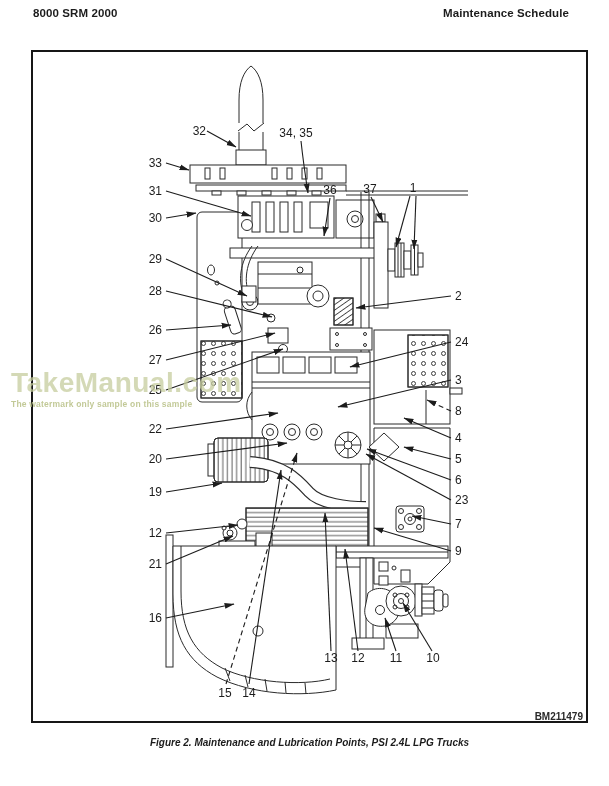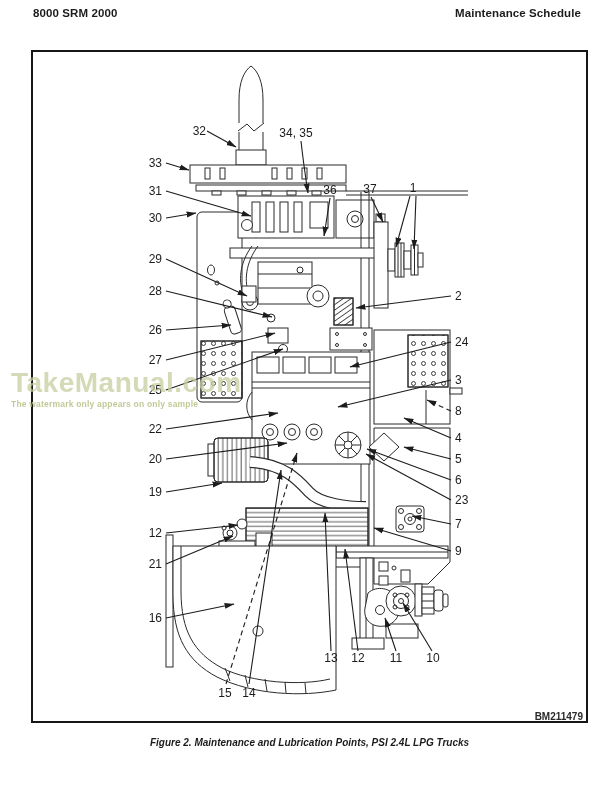--- a/index.html
+++ b/index.html
@@ -1,20 +1,20 @@
 <!DOCTYPE html>
 <html><head>
 <meta charset="utf-8">
 <style>
   html,body{margin:0;padding:0;background:#ffffff;}
   .page{position:relative;width:609px;height:786px;background:#fff;overflow:hidden;
         font-family:"Liberation Sans", sans-serif;color:#1c1c1c;}
   .hdr{position:absolute;top:7px;font-size:11.5px;font-weight:bold;letter-spacing:.1px;}
   .hdr-left{left:33px;}
-  .hdr-right{right:28px;}
+  .hdr-right{right:40px;}
   .diagram-svg{position:absolute;left:0;top:0;}
   .fig-code{position:absolute;right:26px;top:711px;font-size:10px;font-weight:bold;color:#2a2a2a;}
   .caption{position:absolute;left:31px;top:737px;width:557px;text-align:center;
            font-size:10px;font-weight:bold;font-style:italic;}
   .wm{position:absolute;left:11px;top:369px;pointer-events:none;line-height:1;}
   .wm-title{font-size:28px;font-weight:bold;color:rgba(198,204,158,0.75);letter-spacing:.5px;}
   .wm-sub{font-size:8.5px;font-weight:bold;color:rgba(183,191,133,0.85);margin-top:3px;letter-spacing:.2px;}
   svg text{font-family:"Liberation Sans", sans-serif;font-size:12px;fill:#1c1c1c;}
 </style>
 </head>
@@ -297,18 +297,18 @@
       <text x="331" y="662" text-anchor="middle">13</text>
       <text x="249" y="697" text-anchor="middle">14</text>
       <text x="225" y="697" text-anchor="middle">15</text>
     </g>
   </svg>
 
   <div class="fig-code">BM211479</div>
 
   <div class="wm">
     <div class="wm-title">TakeManual.com</div>
-    <div class="wm-sub">The watermark only appears on only sample</div>
+    <div class="wm-sub">The watermark only sample on this sample</div>
   </div>
 
   <div class="caption">Figure 2. Maintenance and Lubrication Points, PSI 2.4L LPG Trucks</div>
 
 </div>
 
 </body></html>

